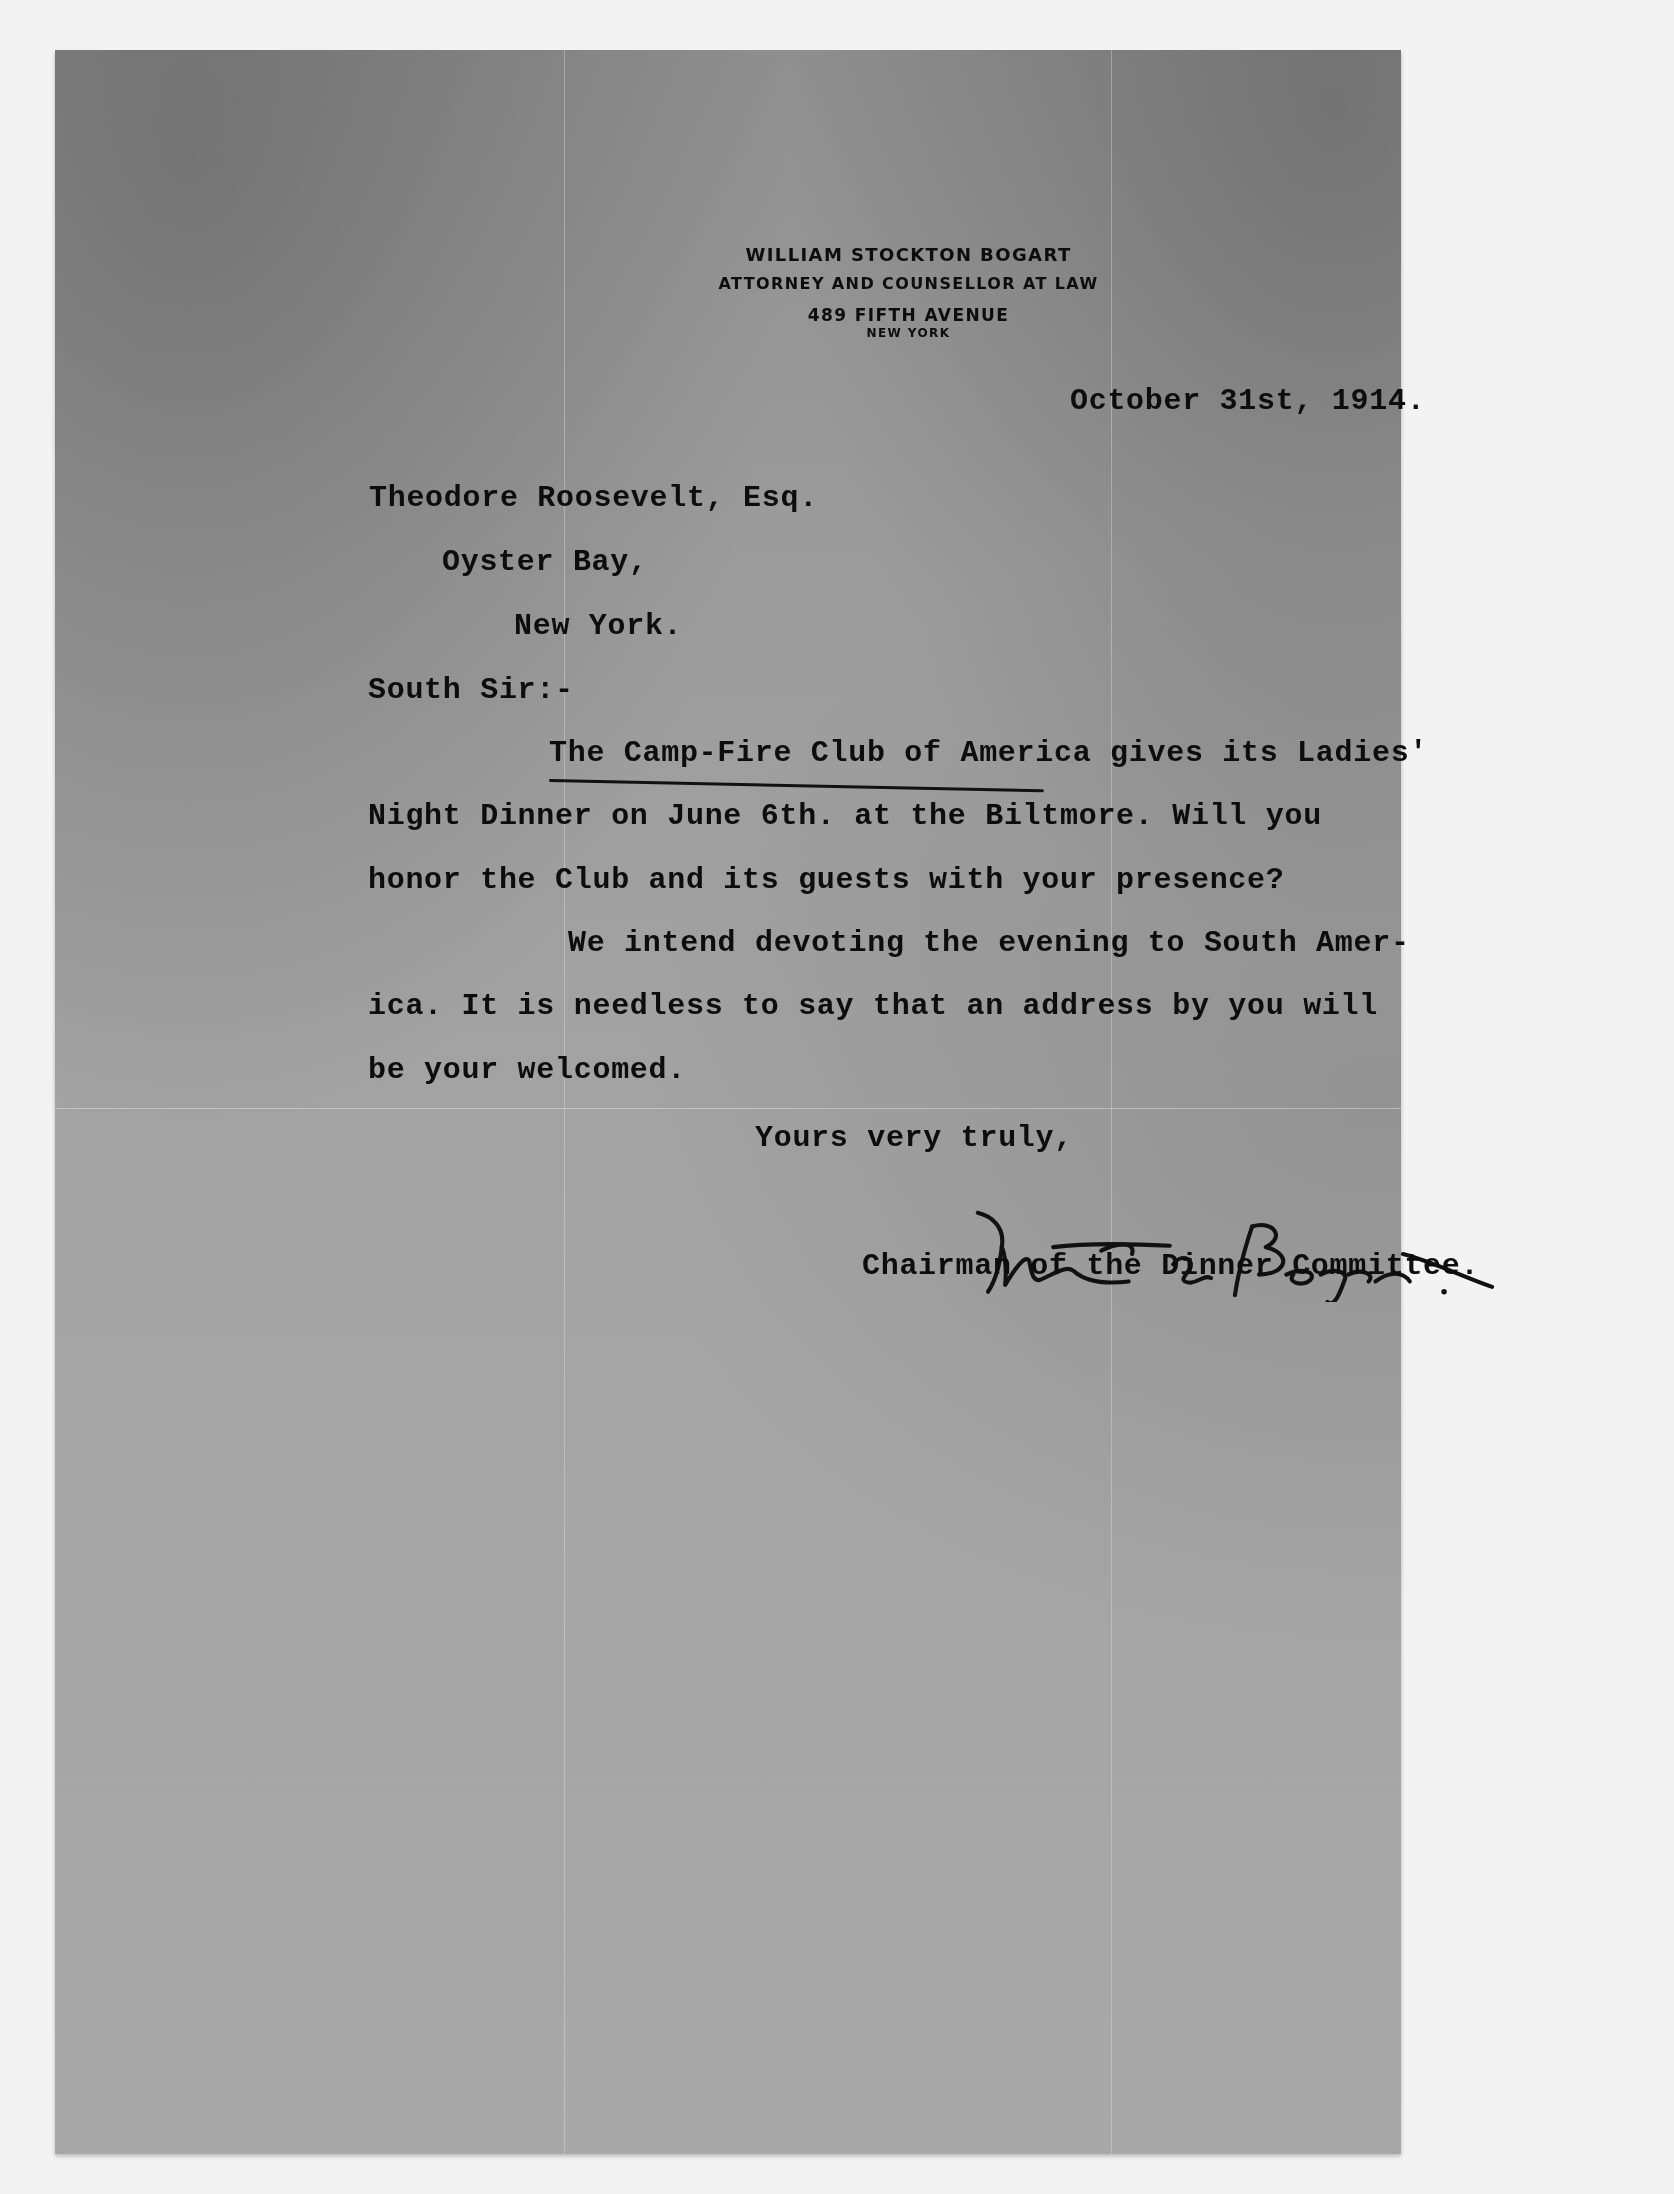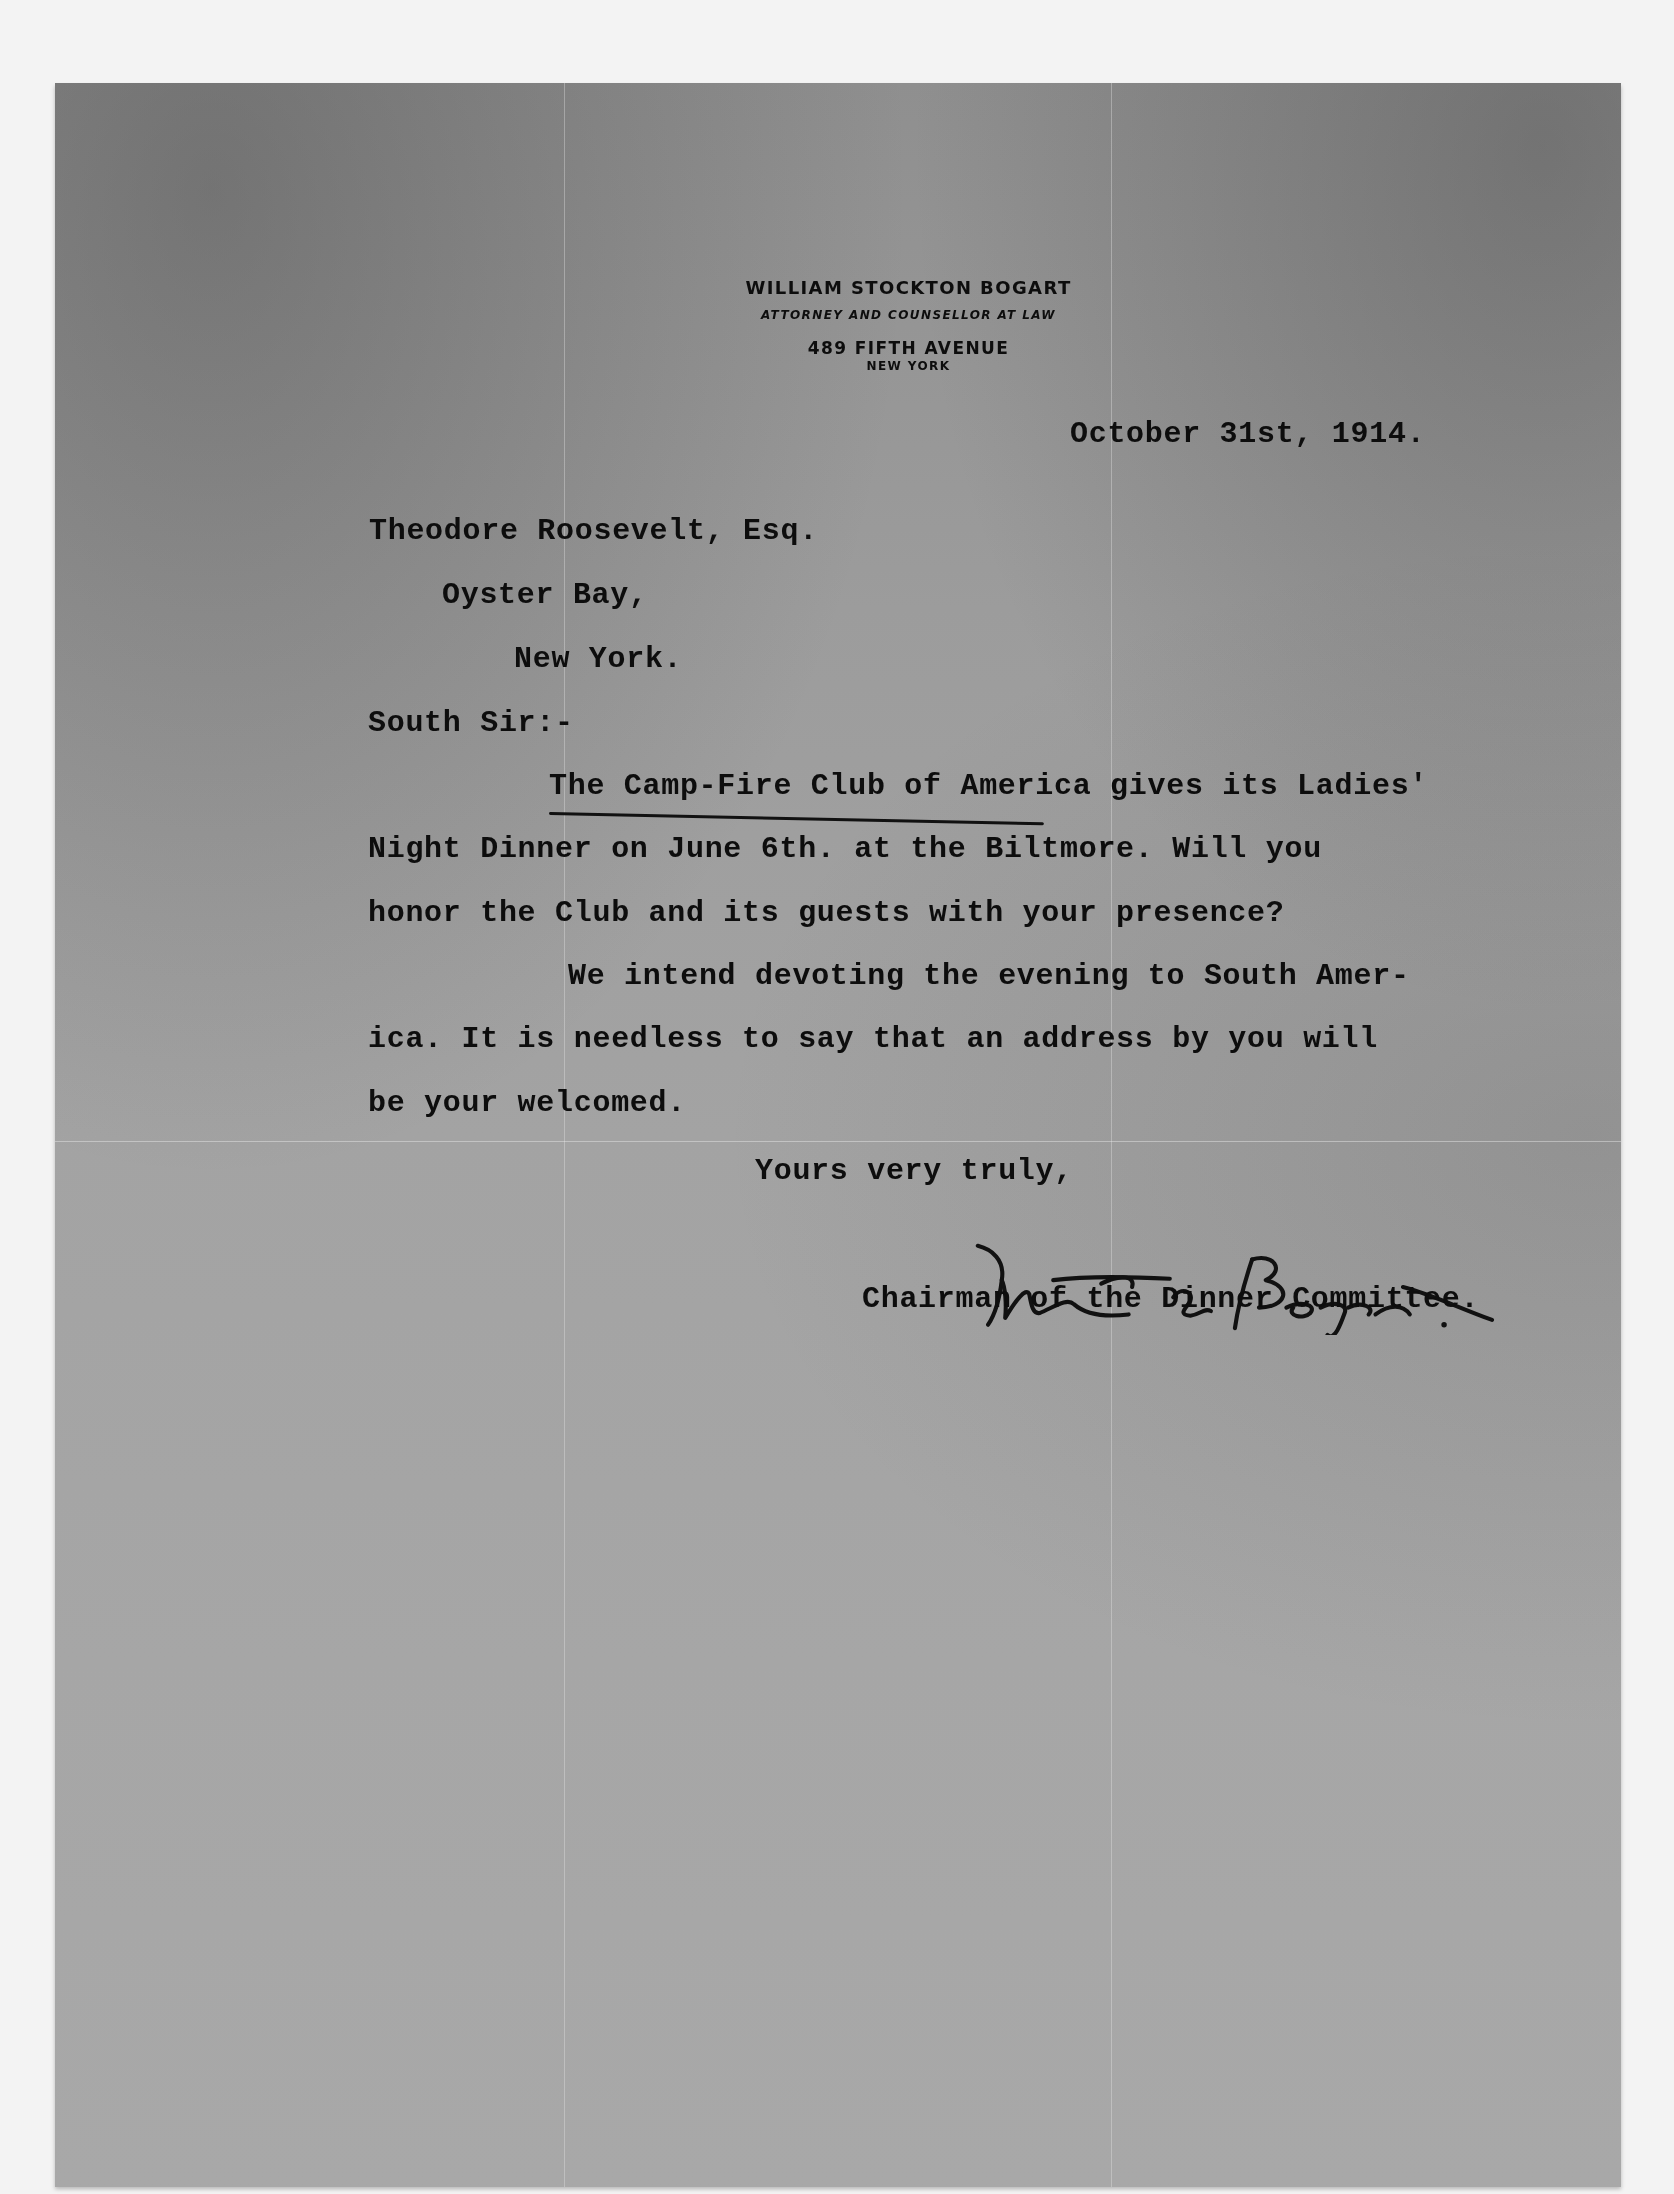--- a/index.html
+++ b/index.html
@@ -10,29 +10,28 @@
   body {
     width: 1674px;
     height: 2194px;
     position: relative;
     overflow: hidden;
   }
   .paper {
     position: absolute;
     left: 55px;
     top: 50px;
-    width: 1566px;
+    width: 1346px;
     height: 2104px;
     background:
       radial-gradient(ellipse at 10% 5%, rgba(60,60,60,0.35), rgba(0,0,0,0) 35%),
       radial-gradient(ellipse at 95% 3%, rgba(60,60,60,0.35), rgba(0,0,0,0) 30%),
       radial-gradient(ellipse at 98% 50%, rgba(70,70,70,0.18), rgba(0,0,0,0) 40%),
       linear-gradient(180deg, #8f8f8f 0%, #9c9c9c 25%, #a3a3a3 50%, #a6a6a6 75%, #a8a8a8 100%);
     box-shadow: 0 2.8px 4.1px rgba(0,0,0,0.25);
-    margin-top: 33px;
   }
   .fold-v {
     position: absolute;
     top: 0;
     width: 1.4px;
     height: 100%;
     background: rgba(235,235,235,0.35);
   }
   .fold-h {
     position: absolute;
@@ -89,21 +88,21 @@
 <body>
 
 <div class="paper">
 
   <div class="fold-v" style="left:509px;"></div>
   <div class="fold-v" style="left:1056px;"></div>
   <div class="fold-h" style="top:1058px;"></div>
 
   <div class="lh-wrap">
     <div class="letterhead" style="top:0; font-size:18px;">WILLIAM STOCKTON BOGART</div>
-    <div class="letterhead" style="top:30px; font-size:12px;font-style:italic;">ATTORNEY AND COUNSELLOR AT LAW</div>
+    <div class="letterhead" style="top:30px; font-size:16px;">ATTORNEY AND COUNSELLOR AT LAW</div>
     <div class="letterhead" style="top:61px; font-size:17px;">489 FIFTH AVENUE</div>
     <div class="letterhead" style="top:81px; font-size:12px;">NEW YORK</div>
   </div>
 
   <div class="typed" style="left:1015px; top:336px;">October 31st, 1914.</div>
 
   <div class="typed" style="left:314px; top:433px;">Theodore Roosevelt, Esq.</div>
   <div class="typed" style="left:387px; top:497px;">Oyster Bay,</div>
   <div class="typed" style="left:459px; top:561px;">New York.</div>
 

